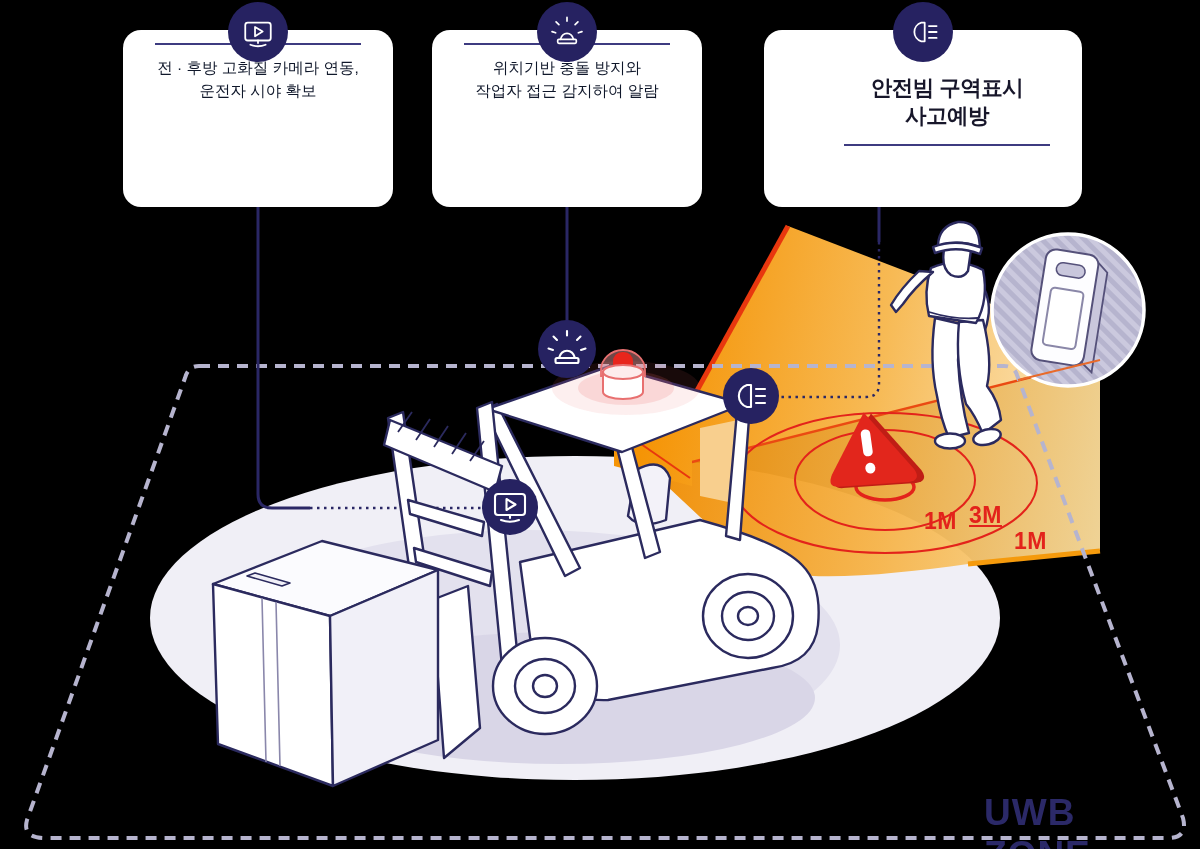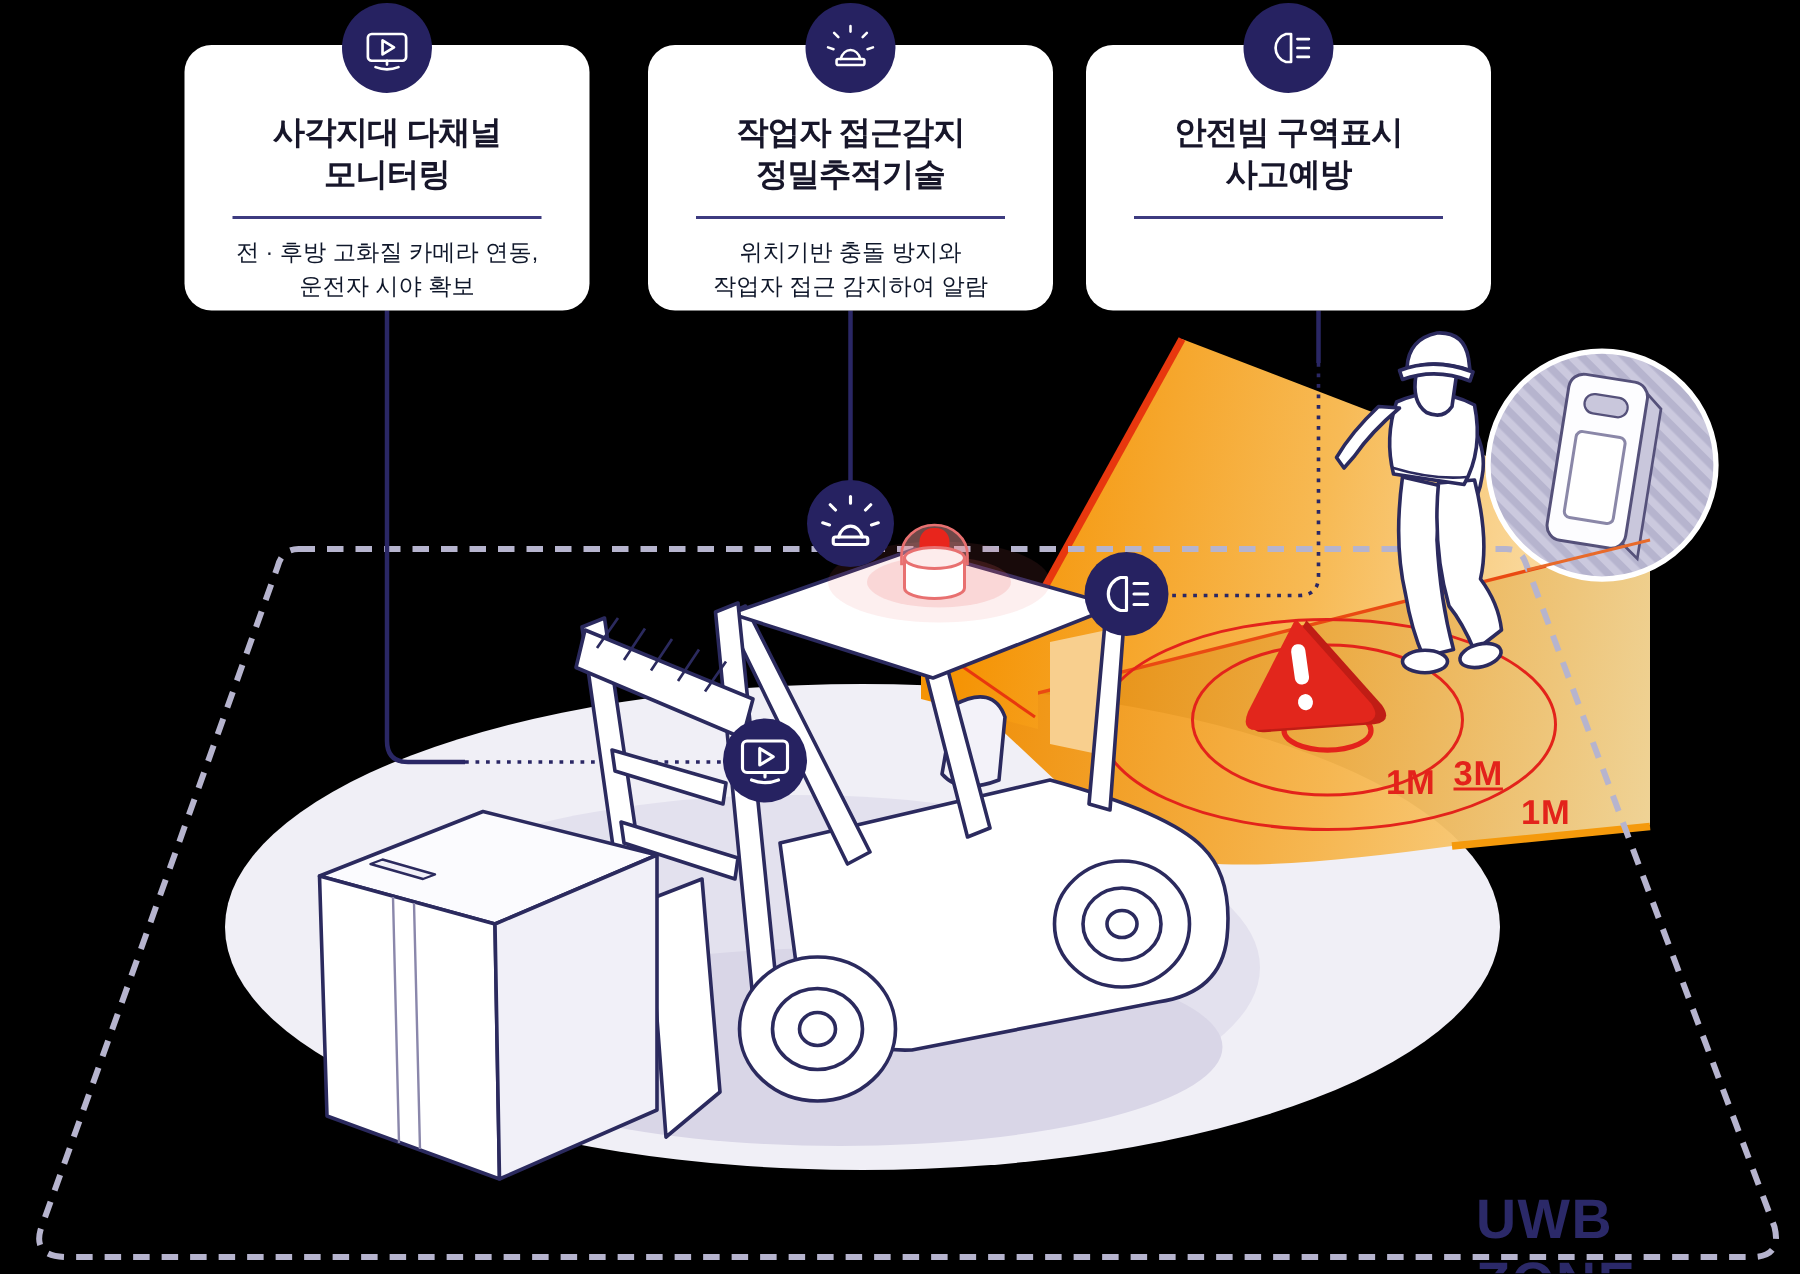--- a/index.html
+++ b/index.html
@@ -197,41 +197,37 @@
 <span class="ring-label" style="left:924px;top:480px;margin-top:28px;">1M</span>
 <span class="ring-label" style="left:969px;top:502px;text-decoration:underline;">3M</span>
 <span class="ring-label" style="left:1014px;top:528px;">1M</span>
 
 <div class="card" style="left:123px;">
   <div class="badge">
     <svg viewBox="-20 -22 40 40">
           <use href="#g-monitor"></use>
         </svg>
   </div>
-  <h3>사각지대 다채널
-모니터링</h3>
   <div class="divider"></div>
   <p>전 · 후방 고화질 카메라 연동,
 운전자 시야 확보</p>
 </div>
 
 <div class="card" style="left:432px;">
   <div class="badge">
     <svg viewBox="-21 -23 42 42">
           <use href="#g-siren"></use>
         </svg>
   </div>
-  <h3>작업자 접근감지
-정밀추적기술</h3>
   <div class="divider"></div>
   <p>위치기반 충돌 방지와
 작업자 접근 감지하여 알람</p>
 </div>
 
-<div class="card" style="left:724px;">
+<div class="card" style="left:764px;padding-left:48px;">
   <div class="badge">
     <svg viewBox="-20 -20 40 40">
           <use href="#g-headlight"></use>
         </svg>
   </div>
   <h3>안전빔 구역표시
 사고예방</h3>
   <div class="divider"></div>
 </div>
 

